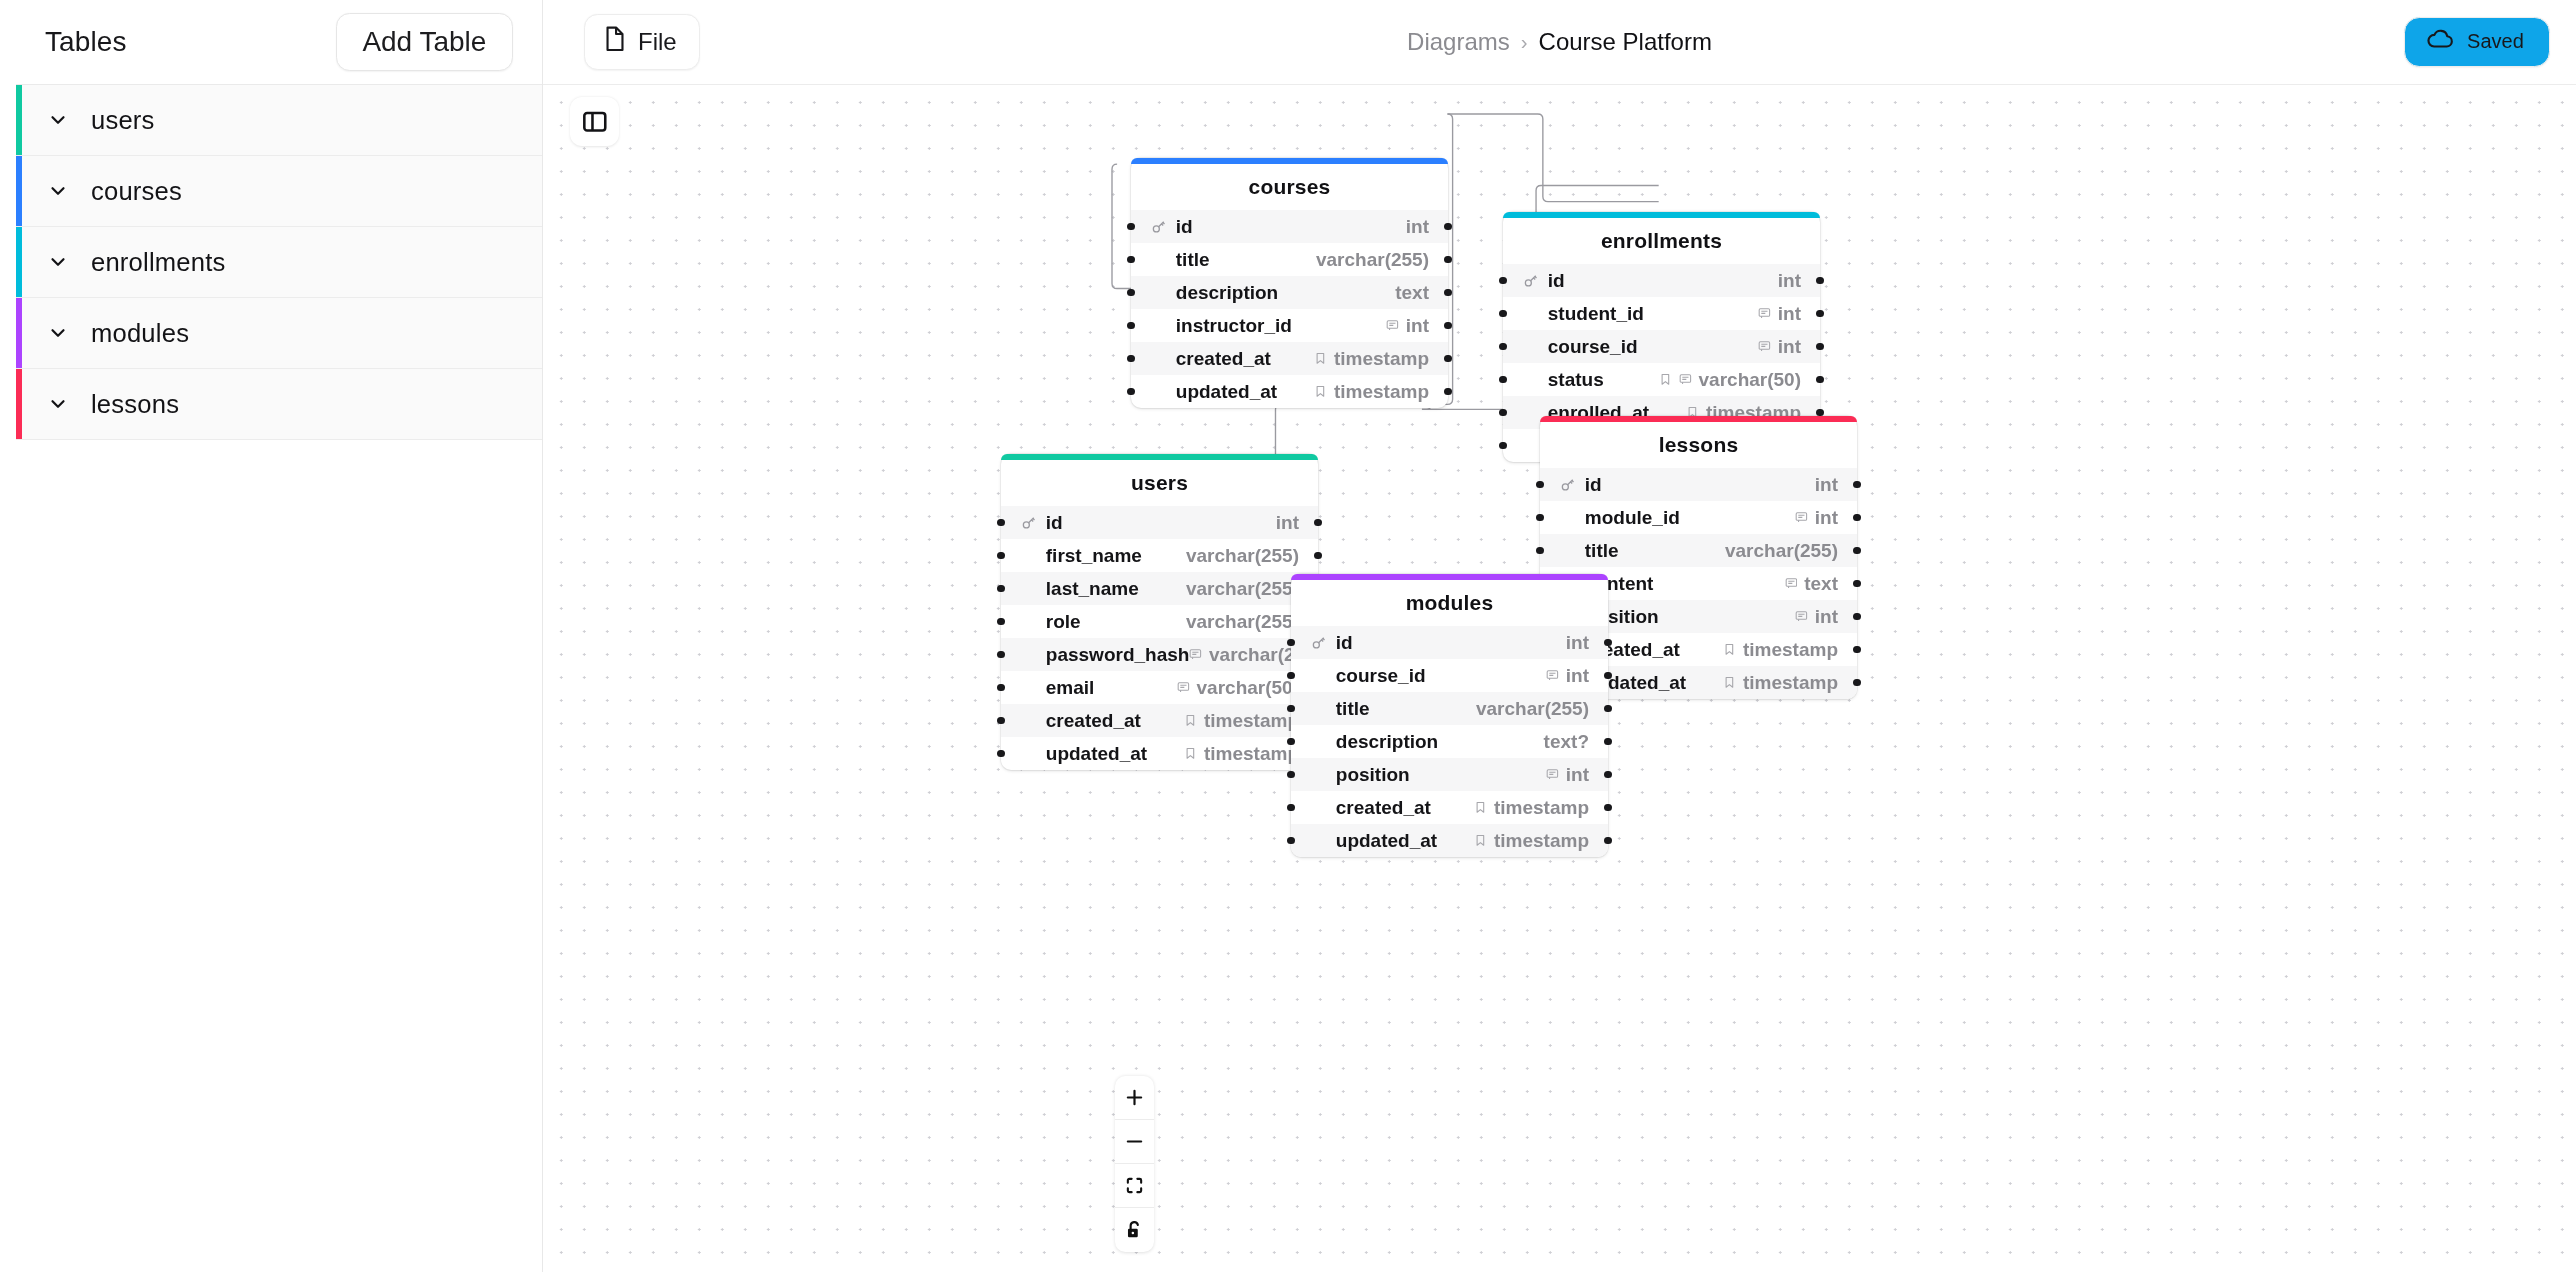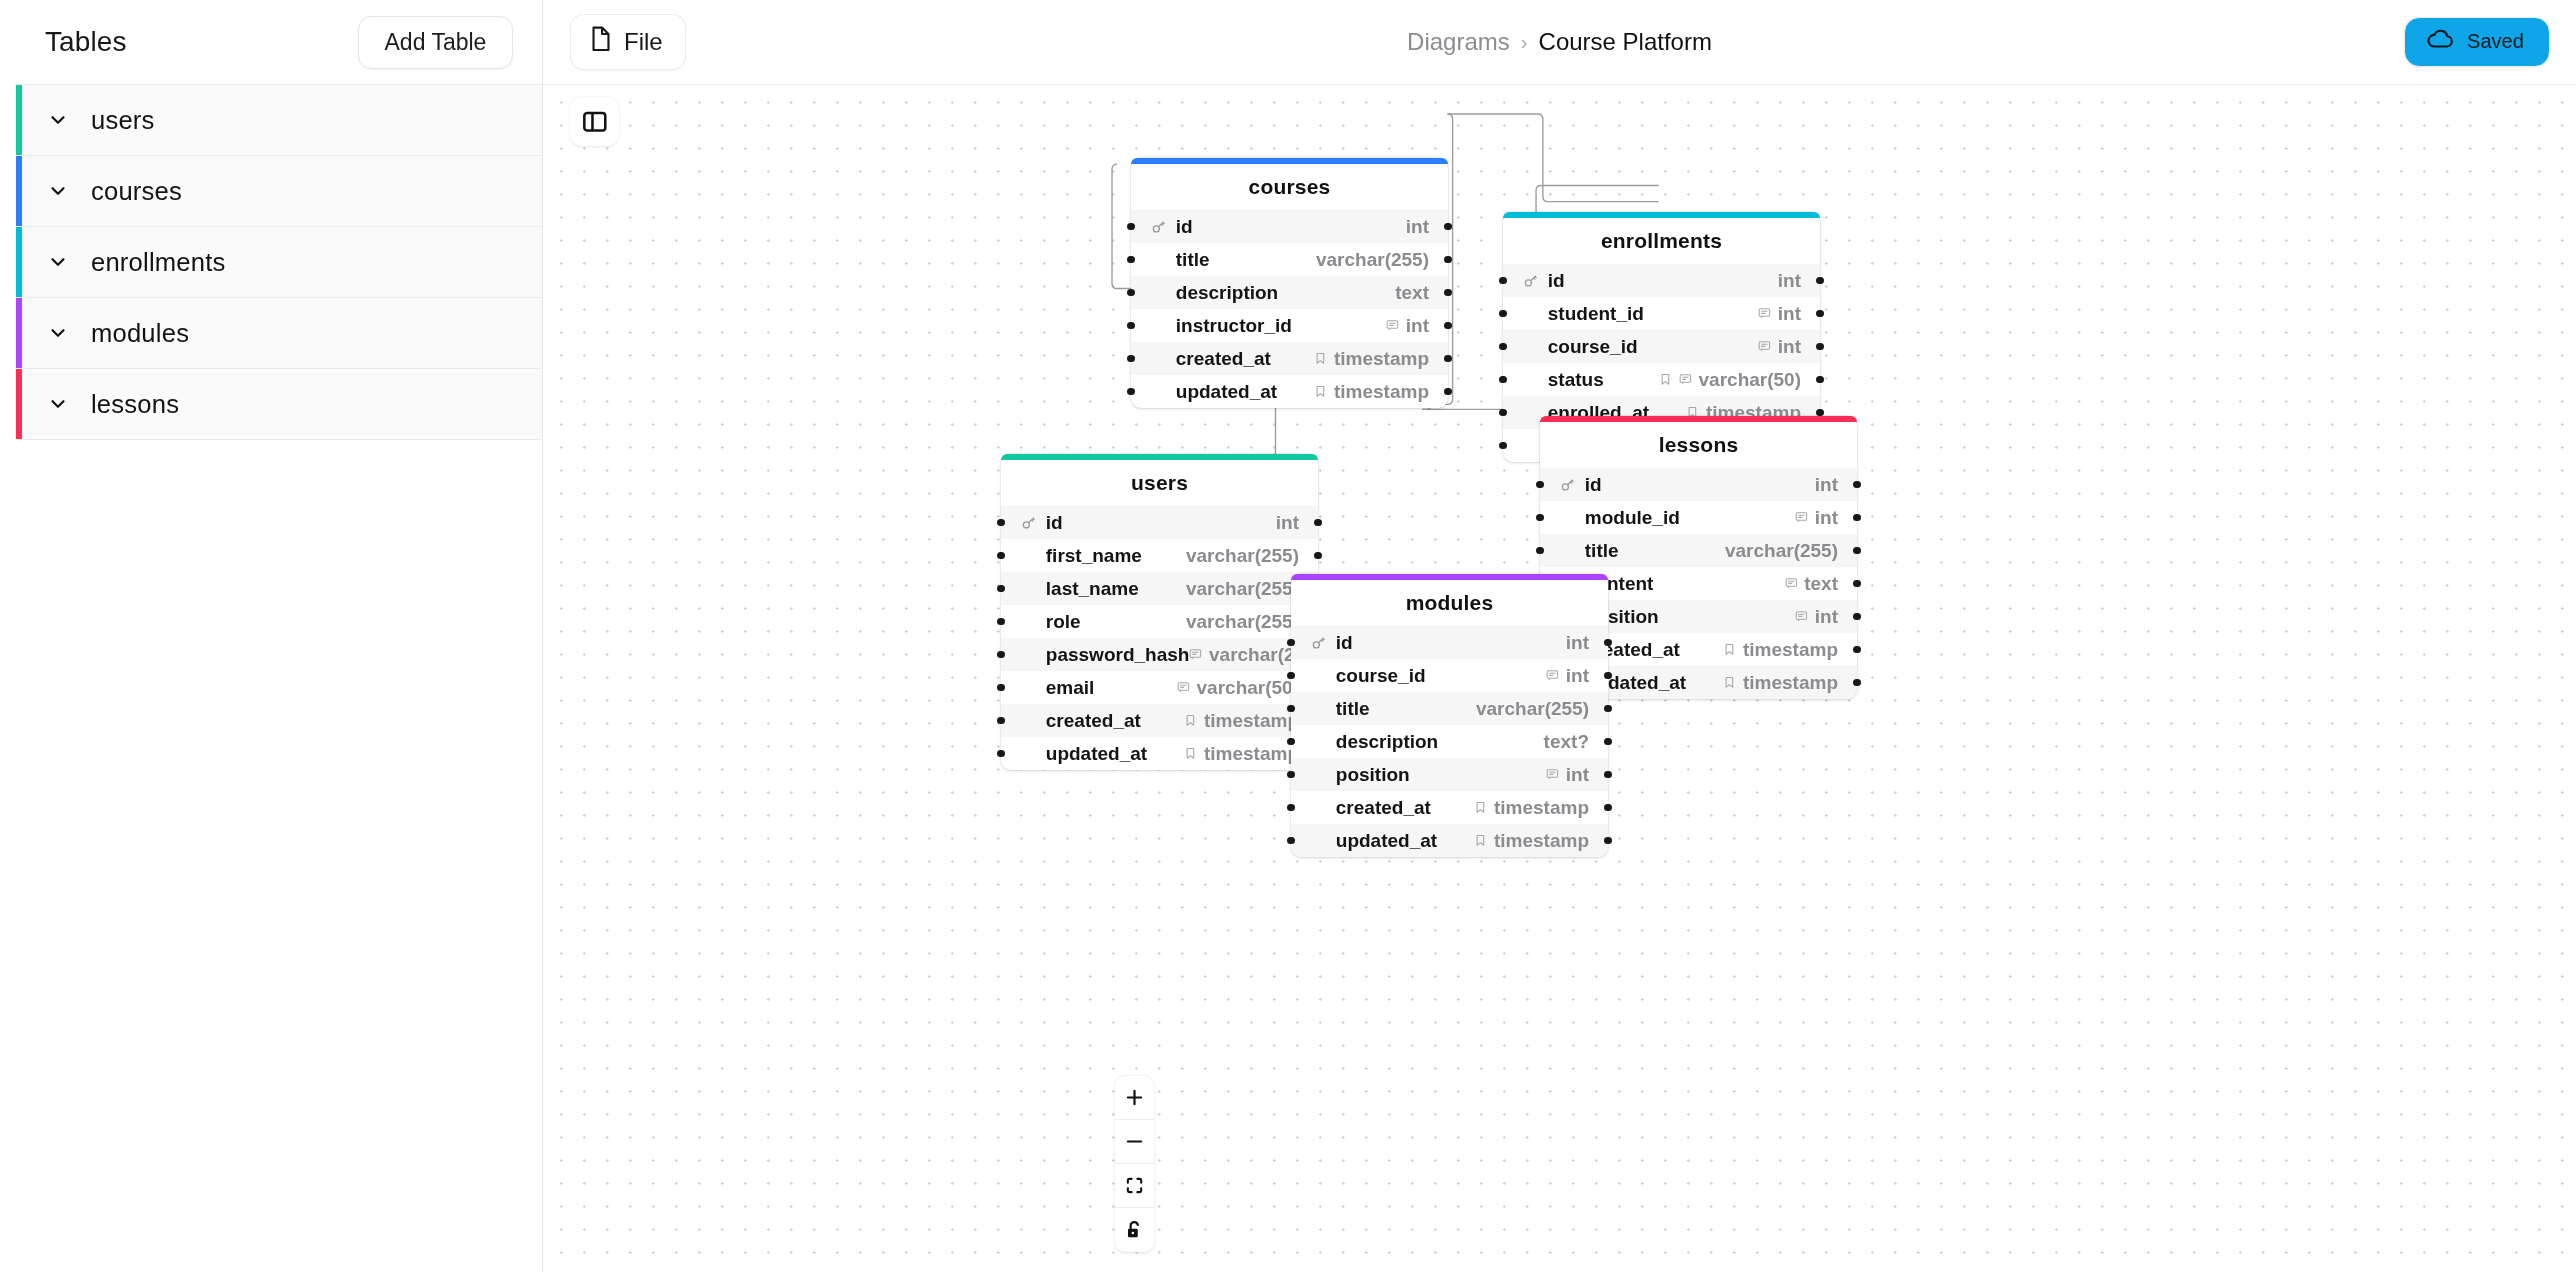--- a/index.html
+++ b/index.html
@@ -28,21 +28,21 @@
     border-bottom: 1.7px solid #eaeaea;
   }
   .sidebar-title {
     font-size: 28px; color: #18181b; font-weight: 400; letter-spacing: 0.1px;
   }
   .add-table-btn {
     border: 1.7px solid #e6e6e6;
     border-radius: 13.6px;
     background: #fff;
     padding: 12px 25.6px;
-    font-size: 23px;
+    font-size: 28px;
     color: #1d1d1f;
     font-family: "Liberation Sans", sans-serif;
     box-shadow: 0 0.9px 1.7px rgba(0,0,0,.05);
     cursor: pointer;
   }
   .table-list { display: flex; flex-direction: column; }
   .table-item {
     height: 71px;
     display: flex; align-items: center;
     background: #fafafa;
@@ -66,21 +66,21 @@
   
   #main { position: relative; flex: 1 1 auto; height: 1273px; }
   #topbar {
     position: absolute; top: 0; left: 0; right: 0; height: 85px;
     background: #ffffff;
     border-bottom: 1.7px solid #ececec;
     display: flex; align-items: center;
     z-index: 6;
   }
   .file-btn {
-    margin-left: 27px;
+    margin-left: 41px;
     display: flex; align-items: center; gap: 12px;
     border: 1.7px solid #ededed; border-radius: 13.6px;
     background: #fff; padding: 11px 22px 11px 19px;
     font-size: 24px; color: #18181b;
     box-shadow: 0 0.9px 1.7px rgba(0,0,0,.05);
     cursor: pointer;
   }
   .breadcrumb {
     position: absolute; left: 50%; transform: translateX(-50%);
     display: flex; align-items: center; gap: 11px;

